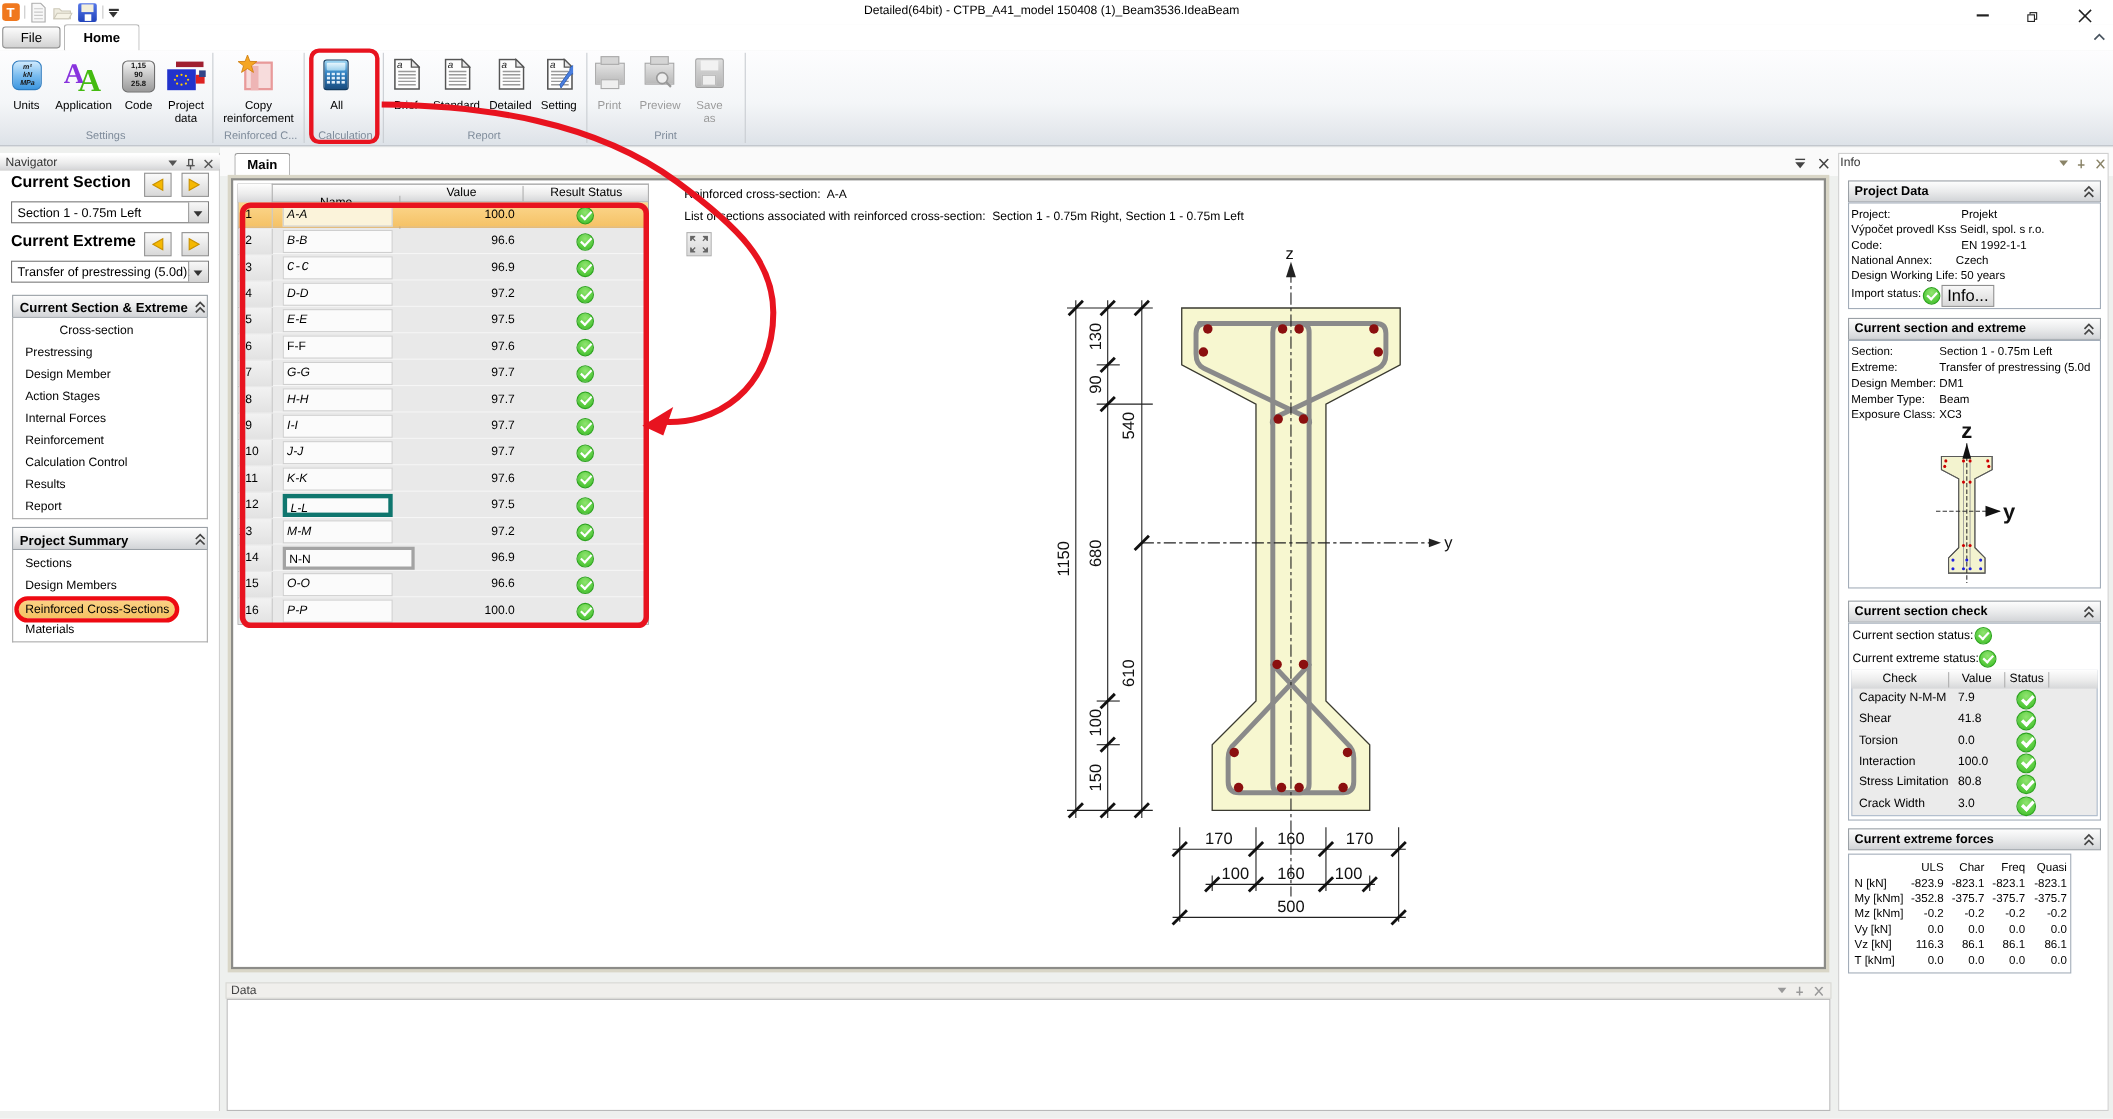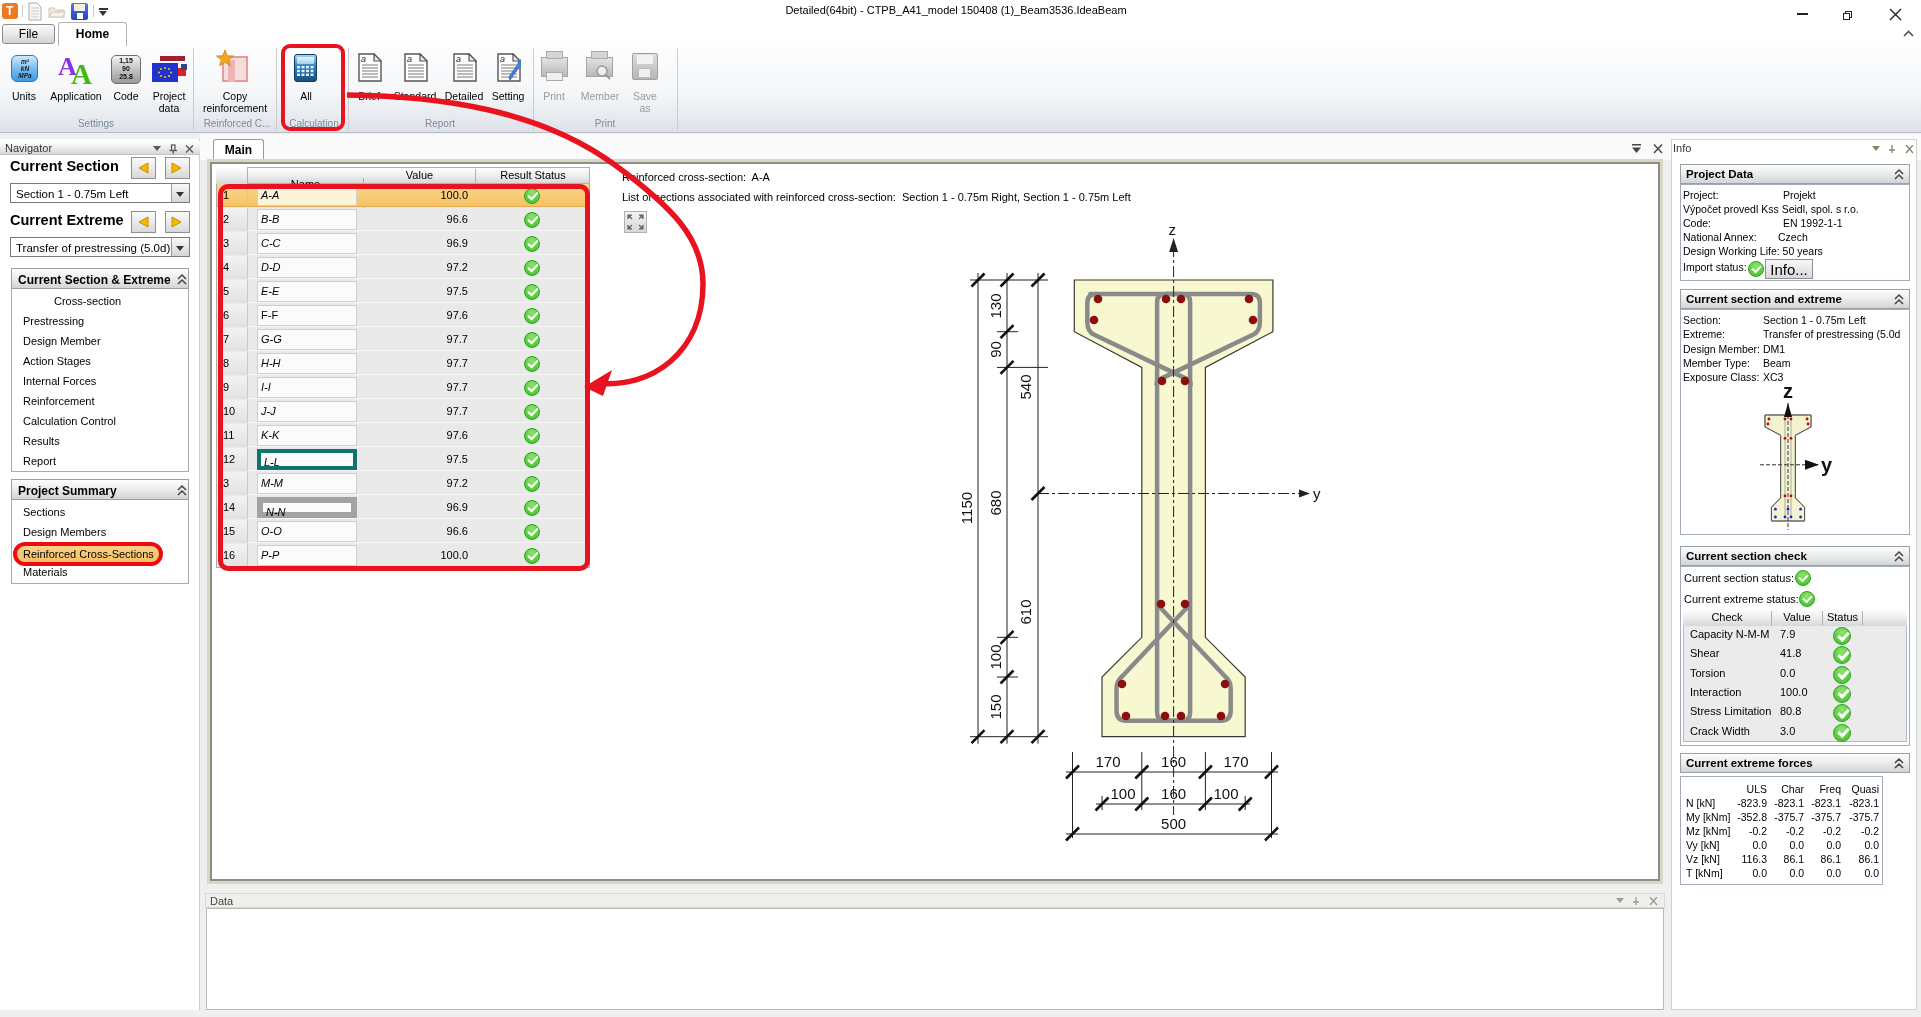--- a/index.html
+++ b/index.html
@@ -192,21 +192,21 @@
 <div class="abs" style="left:586px;top:57px;width:27px;height:20px;background:linear-gradient(#e3e3e3,#b9b9b9);border:1px solid #a5a5a5;"></div>
 <div class="abs" style="left:591px;top:51px;width:17px;height:8px;background:#d5d5d5;border:1px solid #ababab;"></div>
 <svg class="abs" style="left:595px;top:64px;" width="16" height="16">
     <circle cx="7" cy="7" r="5" fill="#eee" stroke="#999" stroke-width="1.5"></circle>
     <line x1="10.5" y1="10.5" x2="15" y2="15" stroke="#999" stroke-width="2"></line>
   </svg>
 <div class="abs" style="left:632px;top:53px;width:26px;height:27px;background:linear-gradient(#dedede,#b5b5b5);border:1px solid #a0a0a0;border-radius:2px;"></div>
 <div class="abs" style="left:637px;top:55px;width:16px;height:9px;background:#f2f2f2;"></div>
 <div class="abs" style="left:638px;top:68px;width:13px;height:10px;background:#efefef;border:1px solid #bbb;"></div>
 <div class="ribbonlabel" style="left:530px;top:90px;width:48px;color:#9b9b9b;">Print</div>
-<div class="ribbonlabel" style="left:570px;top:90px;width:60px;color:#9b9b9b;">Member</div>
+<div class="ribbonlabel" style="left:570px;top:90px;width:60px;color:#9b9b9b;">Preview</div>
 <div class="ribbonlabel" style="left:621px;top:90px;width:48px;color:#9b9b9b;">Save<br>as</div>
 <div class="grplabel" style="left:560px;top:118px;width:90px;">Print</div>
 
 <div class="abs" style="left:0;top:139px;width:200px;height:871px;background:#fff;border-right:1px solid #d0d0d0;"></div>
 <div class="abs grad-hdr" style="left:0;top:141px;width:200px;height:14px;border-bottom:1px solid #c5c5c5;"></div>
 <div class="abs" style="left:5px;top:142px;font-size:11px;color:#333;">Navigator</div>
 <svg class="abs" style="left:153px;top:144px;" width="44" height="11">
  <path d="M0,2 L8,2 L4,7 Z" fill="#555"></path>
  <g stroke="#555" stroke-width="1.2" fill="none">
       <rect x="18.5" y="1" width="3.5" height="5.5"></rect>
@@ -301,21 +301,21 @@
     <div class="abs" style="left:257px;top:185px;width:100px;height:21px;background:#fbf3da;border:1px solid #cfcfcf;font-size:11px;font-style:italic;line-height:19px;padding-left:3px;">A-A</div>
     <div class="abs" style="left:380px;top:189px;width:88px;text-align:right;font-size:11px;">100.0</div>
     <div class="abs chk chk20" style="left:524px;top:188px;"></div>
     <div class="abs" style="left:217px;top:208px;width:372px;height:23px;background:#e9e9e9;border-bottom:1px solid #f6f6f6;"></div>
     <div class="abs" style="left:217px;top:208px;width:31px;height:23px;background:linear-gradient(#f2f2f2,#e2e2e2);border-right:1px solid #c9c9c9;font-size:11px;line-height:23px;text-align:left;padding-left:6px;">2</div>
     <div class="abs" style="left:257px;top:209px;width:100px;height:21px;background:#fbfbfb;border:1px solid #cfcfcf;font-size:11px;font-style:italic;line-height:19px;padding-left:3px;">B-B</div>
     <div class="abs" style="left:380px;top:213px;width:88px;text-align:right;font-size:11px;">96.6</div>
     <div class="abs chk chk20" style="left:524px;top:212px;"></div>
     <div class="abs" style="left:217px;top:232px;width:372px;height:23px;background:#e9e9e9;border-bottom:1px solid #f6f6f6;"></div>
     <div class="abs" style="left:217px;top:232px;width:31px;height:23px;background:linear-gradient(#f2f2f2,#e2e2e2);border-right:1px solid #c9c9c9;font-size:11px;line-height:23px;text-align:left;padding-left:6px;">3</div>
-    <div class="abs" style="left:257px;top:233px;width:100px;height:21px;background:#fbfbfb;border:1px solid #cfcfcf;font-size:11px;font-style:italic;line-height:19px;padding-left:3px;">C-C</div>
+    <div class="abs" style="left:257px;top:233px;width:100px;height:21px;background:#fbfbfb;border:1px solid #cfcfcf;font-size:11px;font-style:italic;line-height:19px;padding-left:3px;font-family:Liberation Mono, monospace;">C-C</div>
     <div class="abs" style="left:380px;top:237px;width:88px;text-align:right;font-size:11px;">96.9</div>
     <div class="abs chk chk20" style="left:524px;top:236px;"></div>
     <div class="abs" style="left:217px;top:256px;width:372px;height:23px;background:#e9e9e9;border-bottom:1px solid #f6f6f6;"></div>
     <div class="abs" style="left:217px;top:256px;width:31px;height:23px;background:linear-gradient(#f2f2f2,#e2e2e2);border-right:1px solid #c9c9c9;font-size:11px;line-height:23px;text-align:left;padding-left:6px;">4</div>
     <div class="abs" style="left:257px;top:257px;width:100px;height:21px;background:#fbfbfb;border:1px solid #cfcfcf;font-size:11px;font-style:italic;line-height:19px;padding-left:3px;">D-D</div>
     <div class="abs" style="left:380px;top:261px;width:88px;text-align:right;font-size:11px;">97.2</div>
     <div class="abs chk chk20" style="left:524px;top:260px;"></div>
     <div class="abs" style="left:217px;top:280px;width:372px;height:23px;background:#e9e9e9;border-bottom:1px solid #f6f6f6;"></div>
     <div class="abs" style="left:217px;top:280px;width:31px;height:23px;background:linear-gradient(#f2f2f2,#e2e2e2);border-right:1px solid #c9c9c9;font-size:11px;line-height:23px;text-align:left;padding-left:6px;">5</div>
     <div class="abs" style="left:257px;top:281px;width:100px;height:21px;background:#fbfbfb;border:1px solid #cfcfcf;font-size:11px;font-style:italic;line-height:19px;padding-left:3px;">E-E</div>
@@ -356,21 +356,21 @@
     <div class="abs" style="left:257px;top:449px;width:100px;height:21px;background:#fbfbfb;border:4px solid #0f766e;font-size:11px;font-style:italic;line-height:19px;padding-left:3px;">L-L</div>
     <div class="abs" style="left:380px;top:453px;width:88px;text-align:right;font-size:11px;">97.5</div>
     <div class="abs chk chk20" style="left:524px;top:452px;"></div>
     <div class="abs" style="left:217px;top:472px;width:372px;height:23px;background:#e9e9e9;border-bottom:1px solid #f6f6f6;"></div>
     <div class="abs" style="left:217px;top:472px;width:31px;height:23px;background:linear-gradient(#f2f2f2,#e2e2e2);border-right:1px solid #c9c9c9;font-size:11px;line-height:23px;text-align:left;padding-left:0;">13</div>
     <div class="abs" style="left:257px;top:473px;width:100px;height:21px;background:#fbfbfb;border:1px solid #cfcfcf;font-size:11px;font-style:italic;line-height:19px;padding-left:3px;">M-M</div>
     <div class="abs" style="left:380px;top:477px;width:88px;text-align:right;font-size:11px;">97.2</div>
     <div class="abs chk chk20" style="left:524px;top:476px;"></div>
     <div class="abs" style="left:217px;top:496px;width:372px;height:23px;background:#e9e9e9;border-bottom:1px solid #f6f6f6;"></div>
     <div class="abs" style="left:217px;top:496px;width:31px;height:23px;background:linear-gradient(#f2f2f2,#e2e2e2);border-right:1px solid #c9c9c9;font-size:11px;line-height:23px;text-align:left;padding-left:6px;">14</div>
-    <div class="abs" style="left:257px;top:497px;width:100px;height:21px;background:#fbfbfb;border:6px solid #a3a3a3;font-size:11px;font-style:italic;line-height:19px;padding-left:3px;">N-N</div>
+    <div class="abs" style="left:257px;top:497px;width:120px;height:21px;background:#fbfbfb;border:3px solid #a3a3a3;font-size:11px;line-height:19px;padding-left:3px;">N-N</div>
     <div class="abs" style="left:380px;top:501px;width:88px;text-align:right;font-size:11px;">96.9</div>
     <div class="abs chk chk20" style="left:524px;top:500px;"></div>
     <div class="abs" style="left:217px;top:520px;width:372px;height:23px;background:#e9e9e9;border-bottom:1px solid #f6f6f6;"></div>
     <div class="abs" style="left:217px;top:520px;width:31px;height:23px;background:linear-gradient(#f2f2f2,#e2e2e2);border-right:1px solid #c9c9c9;font-size:11px;line-height:23px;text-align:left;padding-left:6px;">15</div>
     <div class="abs" style="left:257px;top:521px;width:100px;height:21px;background:#fbfbfb;border:1px solid #cfcfcf;font-size:11px;font-style:italic;line-height:19px;padding-left:3px;">O-O</div>
     <div class="abs" style="left:380px;top:525px;width:88px;text-align:right;font-size:11px;">96.6</div>
     <div class="abs chk chk20" style="left:524px;top:524px;"></div>
     <div class="abs" style="left:217px;top:544px;width:372px;height:23px;background:#e9e9e9;border-bottom:1px solid #f6f6f6;"></div>
     <div class="abs" style="left:217px;top:544px;width:31px;height:23px;background:linear-gradient(#f2f2f2,#e2e2e2);border-right:1px solid #c9c9c9;font-size:11px;line-height:23px;text-align:left;padding-left:6px;">16</div>
     <div class="abs" style="left:257px;top:545px;width:100px;height:21px;background:#fbfbfb;border:1px solid #cfcfcf;font-size:11px;font-style:italic;line-height:19px;padding-left:3px;">P-P</div>

